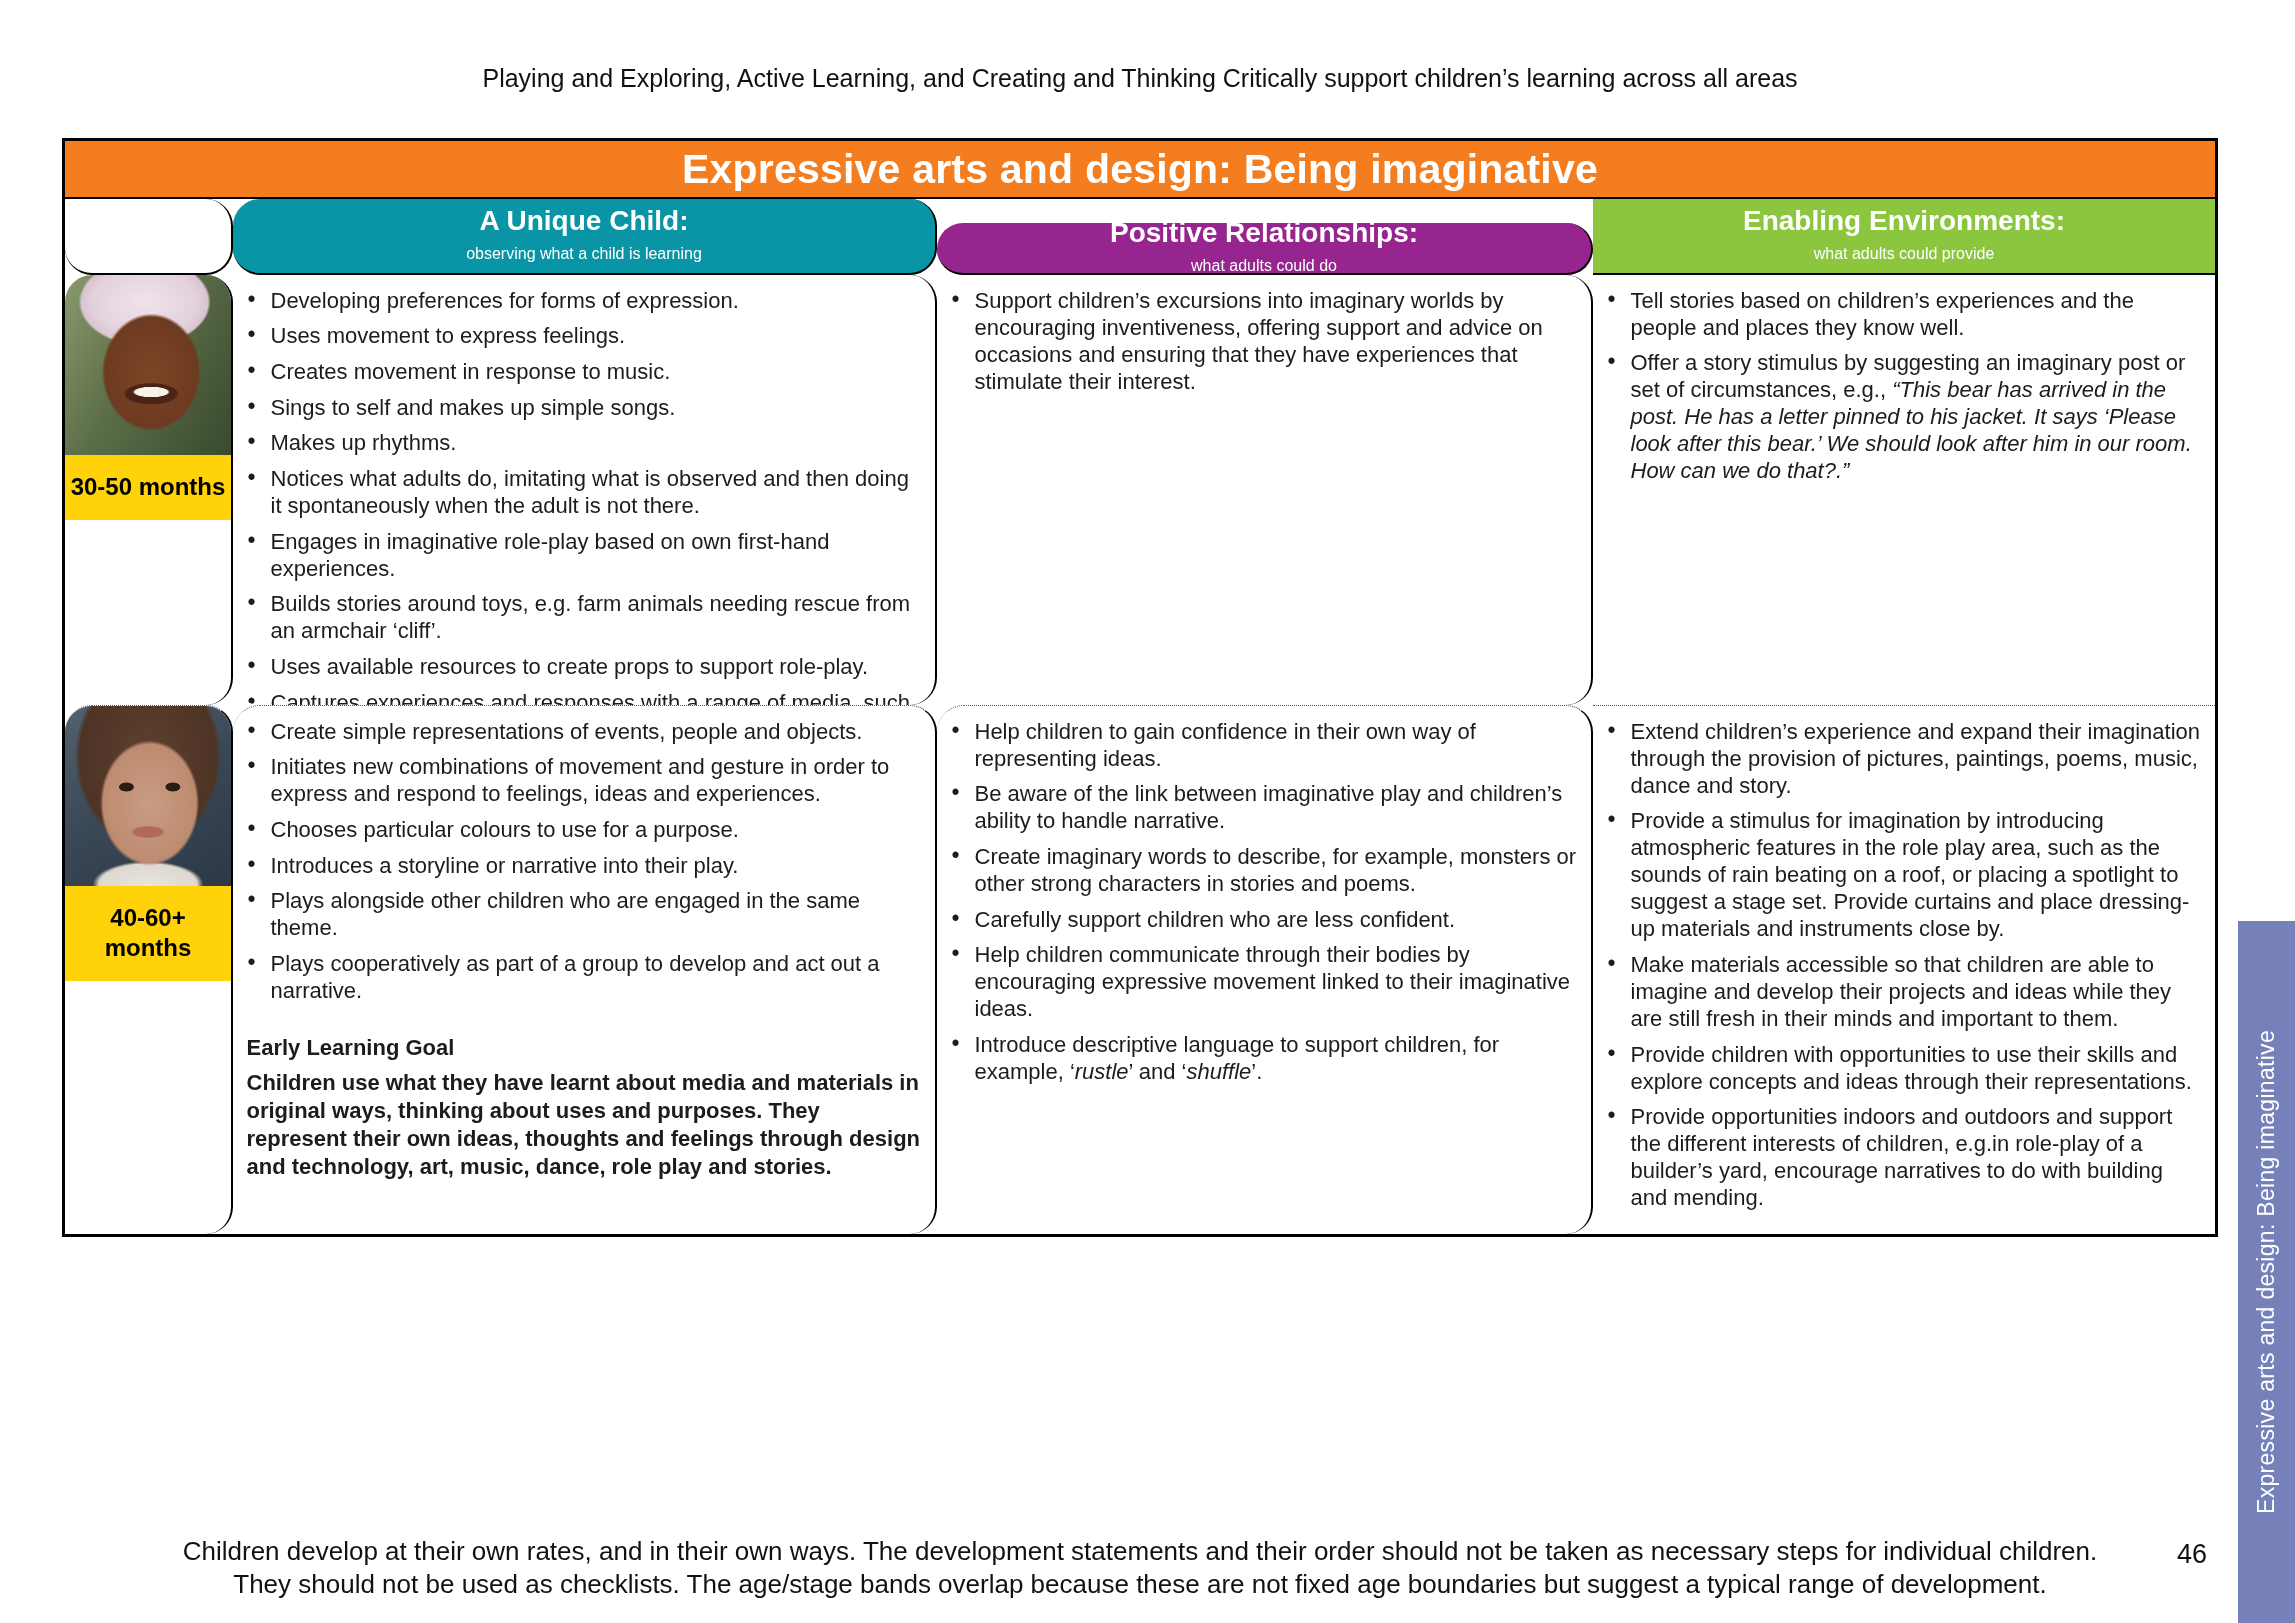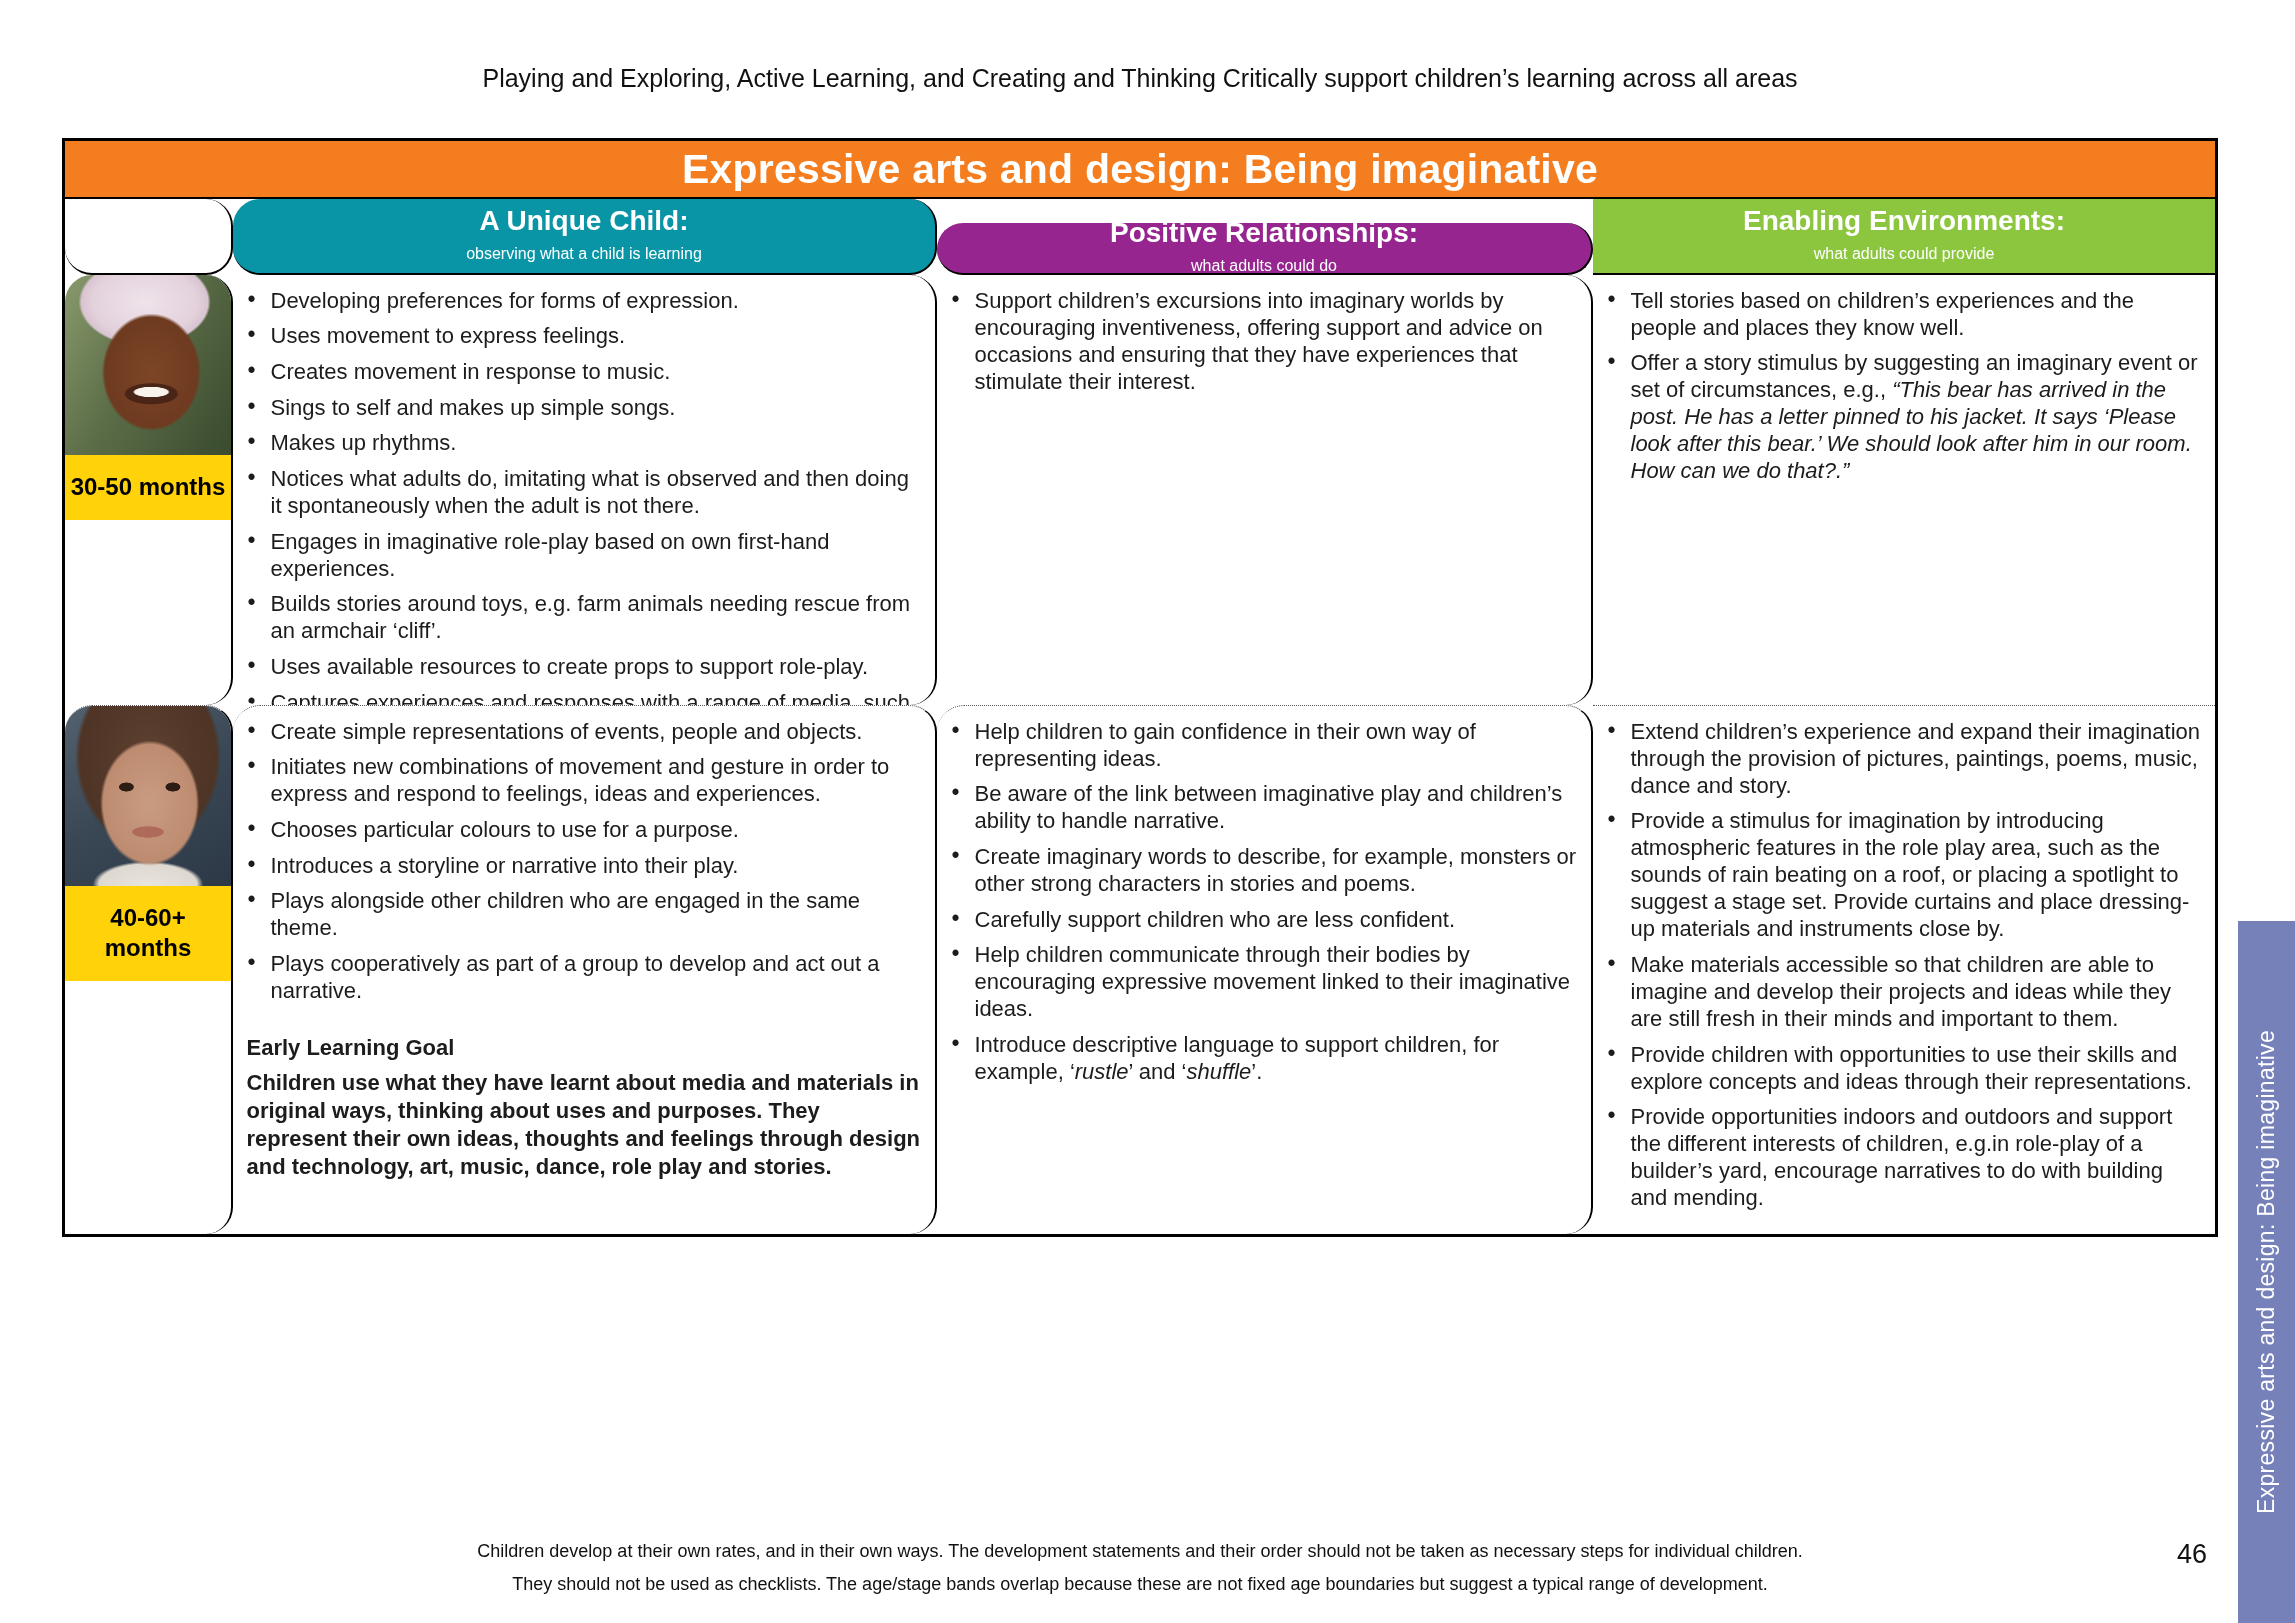--- a/index.html
+++ b/index.html
@@ -74,21 +74,21 @@
       radial-gradient(89px 37px at 50% 99%, #e8e4de 0%, #ddd8d0 55%, transparent 62%),
       linear-gradient(150deg, #53626f 0%, #3a4754 50%, #2c3845 100%);
   }
   .age-band{
     background:var(--yellow); color:#000; font-weight:bold; font-size:24px;
     line-height:30px; text-align:center; padding:17.4px 1.9px; 
   }
 
   .footer{
     position:absolute; left:62px; top:1535px; width:2156px;
-    text-align:center; font-size:18px; line-height:33px; color:#111;
+    text-align:center; font-size:26px; line-height:33px; color:#111;
   }
   .page-number{
     position:absolute; left:2163px; top:1539px; width:58px;
     font-weight:normal; font-size:27px; text-align:center; color:#111;
   }
 
   .side-tab{
     position:absolute; left:2238px; top:921px; width:57px; height:702px;
     background:var(--tab); display:flex; align-items:center; justify-content:center;
   }
@@ -139,21 +139,21 @@
     </ul>
   </div>
   <div class="cell col-border">
     <ul class="bullets">
       <li>Support children’s excursions into imaginary worlds by encouraging inventiveness, offering support and advice on occasions and ensuring that they have experiences that stimulate their interest.</li>
     </ul>
   </div>
   <div class="cell">
     <ul class="bullets">
       <li>Tell stories based on children’s experiences and the people and places they know well.</li>
-      <li><span>Offer a story stimulus by suggesting an imaginary event or set of circumstances, e.g., </span><span style="font-style: italic;">“This bear has arrived in the post. He has a letter pinned to his jacket. It says ‘Please look after this bear.’ We should look after him in our room. How can we do that?.”</span></li>
+      <li><span>Offer a story stimulus by suggesting an imaginary post or set of circumstances, e.g., </span><span style="font-style: italic;">“This bear has arrived in the post. He has a letter pinned to his jacket. It says ‘Please look after this bear.’ We should look after him in our room. How can we do that?.”</span></li>
     </ul>
   </div>
 
   <div class="cell photo-cell col-border row2">
     <div class="photo photo-girl"></div>
     <div class="age-band">40-60+ months</div>
   </div>
   <div class="cell col-border row2">
     <ul class="bullets">
       <li>Create simple representations of events, people and objects.</li>

